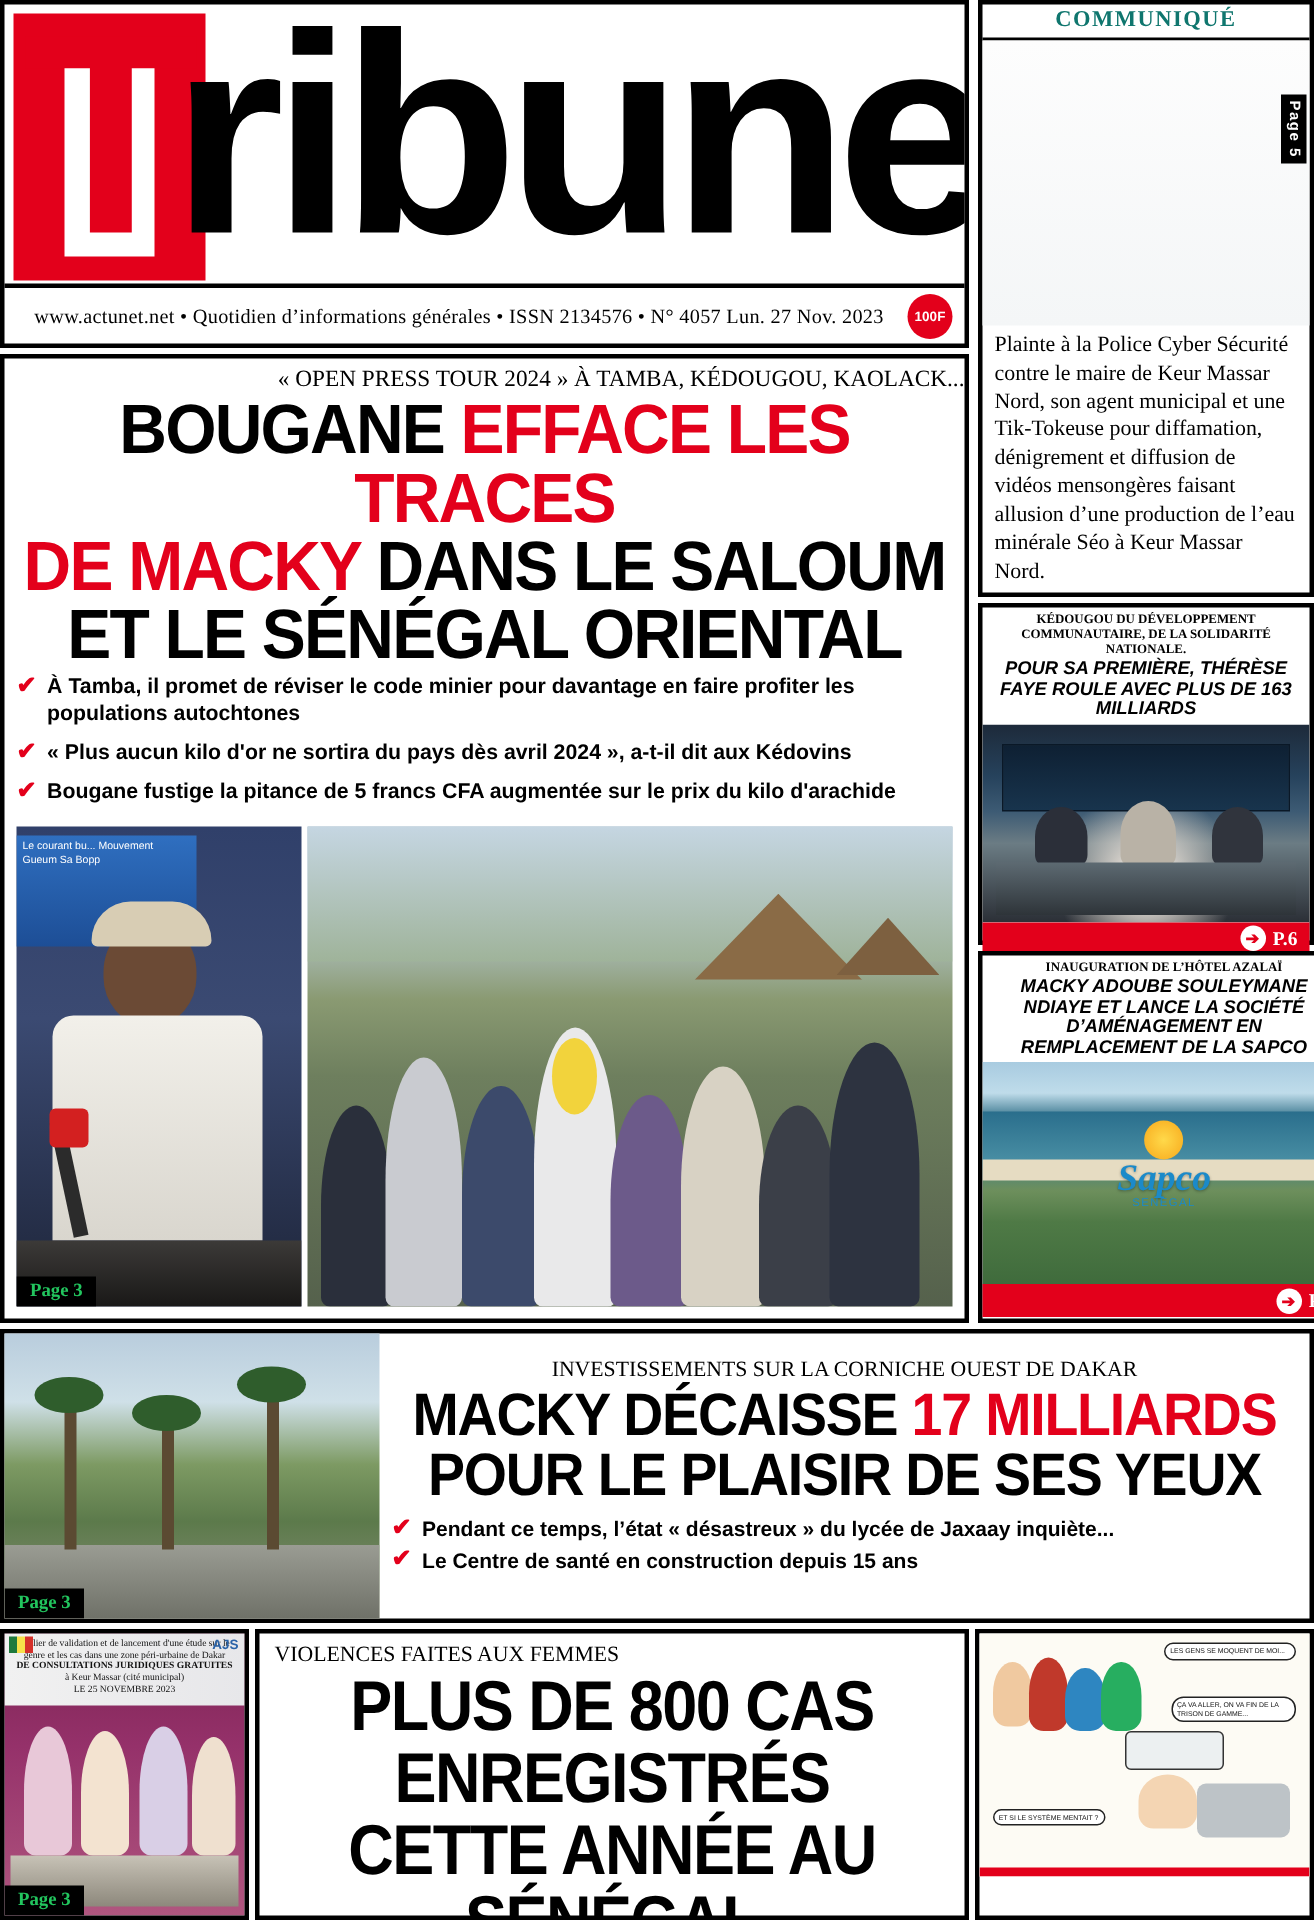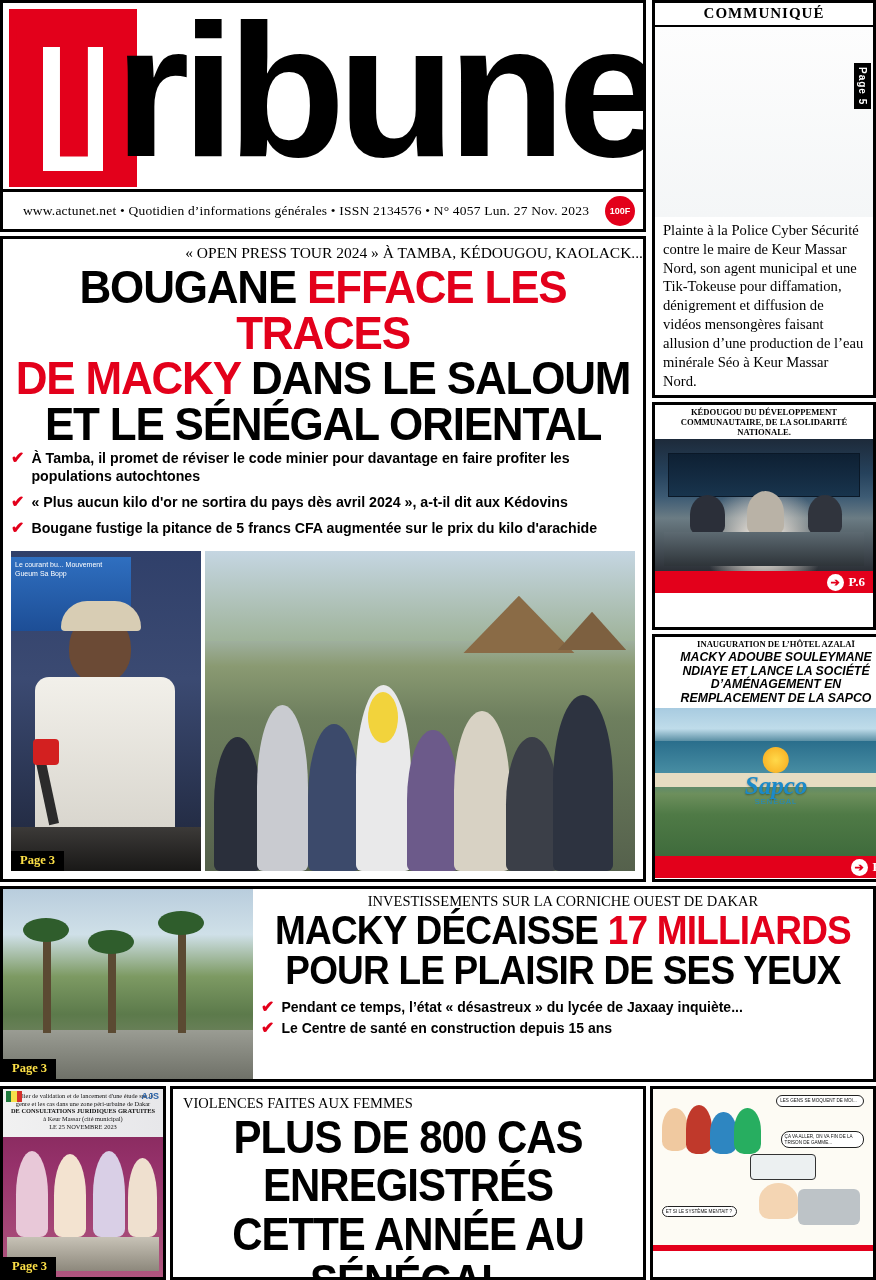--- a/index.html
+++ b/index.html
@@ -51,21 +51,21 @@
   }
 
   
   .communique {
     position: absolute; left: 652px; top: 0; width: 224px; height: 398px;
     border: 3px solid #000; background: #fff;
   }
   .comm-head {
     text-align: center; font-family: "Liberation Serif", serif;
     font-weight: bold; font-size: 15px; letter-spacing: 1px;
-    color: #000000; border-bottom: 2px solid #000; padding: 2px 0 3px;
+    color: #0f766e; border-bottom: 2px solid #000; padding: 2px 0 3px;
   }
   .comm-img {
     position: relative; height: 190px;
     background: linear-gradient(180deg,#fdfdfd 0%,#f4f6f7 100%);
     overflow: hidden;
   }
   .bottle {
     position: absolute; left: 50%; top: 8px; transform: translateX(-50%);
     width: 46px; height: 172px;
   }
@@ -266,21 +266,21 @@
     background: #8a6b46; clip-path: polygon(50% 0,100% 100%,0 100%);
   }
   .crowd .hut2 {
     position: absolute; right: 2%; top: 19%; width: 16%; height: 12%;
     background: #7d6040; clip-path: polygon(50% 0,100% 100%,0 100%);
   }
   .crowd .person {
     position: absolute; bottom: 0; border-radius: 50% 50% 6px 6px;
   }
   .page-tab {
-    position: absolute; left: 0; bottom: 0; background: #000; color: #fde047;
+    position: absolute; left: 0; bottom: 0; background: #000; color: #22c55e;
     font-family: "Liberation Serif", serif; font-weight: bold;
     font-size: 12.5px; padding: 2px 9px 3px; z-index: 6;
   }
 
   
   .midstory {
     position: absolute; left: 0; top: 886px; width: 876px; height: 196px;
     border: 3px solid #000; background: #fff; display: flex;
   }
   .mid-photo {
@@ -291,21 +291,21 @@
     position: absolute; left: 0; bottom: 0; width: 100%; height: 26%;
     background: linear-gradient(180deg,#9a9c93,#6f7168);
   }
   .mid-photo .palm {
     position: absolute; bottom: 24%; width: 8px; background: #5b4a32;
   }
   .mid-photo .frond {
     position: absolute; width: 46px; height: 24px; border-radius: 50%;
     background: #2f5d2c;
   }
-  .mid-right { flex: 1; padding: 2px 8px 0; position: relative; }
+  .mid-right { flex: 1; padding: 14px 8px 0; position: relative; }
   .mid-kicker {
     text-align: center; font-family: "Liberation Serif", serif;
     font-size: 14.5px; padding: 2px 0 1px;
   }
   .mid-head {
     font-family: "Liberation Sans", sans-serif; font-weight: bold;
     font-size: 37px; line-height: 1.0; text-align: center;
     letter-spacing: -0.8px; transform: scaleY(1.08); transform-origin: top center;
   }
   .mid-head .red { color: #e3001b; }
@@ -399,20 +399,21 @@
   <div class="communique">
     <div class="comm-head">COMMUNIQUÉ</div>
     <div class="comm-img">
       <div class="page-tab-v">Page 5</div>
     </div>
     <div class="comm-text">Plainte à la Police Cyber Sécurité contre le maire de Keur Massar Nord, son agent municipal et une Tik-Tokeuse pour diffamation, dénigrement et diffusion de vidéos mensongères faisant allusion d’une production de l’eau minérale Séo à Keur Massar Nord.</div>
   </div>
 
   <div class="rbox2">
     <div class="rbox-kicker">KÉDOUGOU DU DÉVELOPPEMENT COMMUNAUTAIRE, DE LA SOLIDARITÉ NATIONALE.</div>
+    <div class="rbox-title">POUR SA PREMIÈRE, THÉRÈSE FAYE ROULE AVEC PLUS DE 163 MILLIARDS</div>
     <div class="rbox-img">
       <div class="assembly">
         <div class="panel"></div>
         <div class="p1"></div>
         <div class="p2"></div>
         <div class="p3"></div>
         <div class="desk"></div>
       </div>
     </div>
     <div class="rbox-footer">

